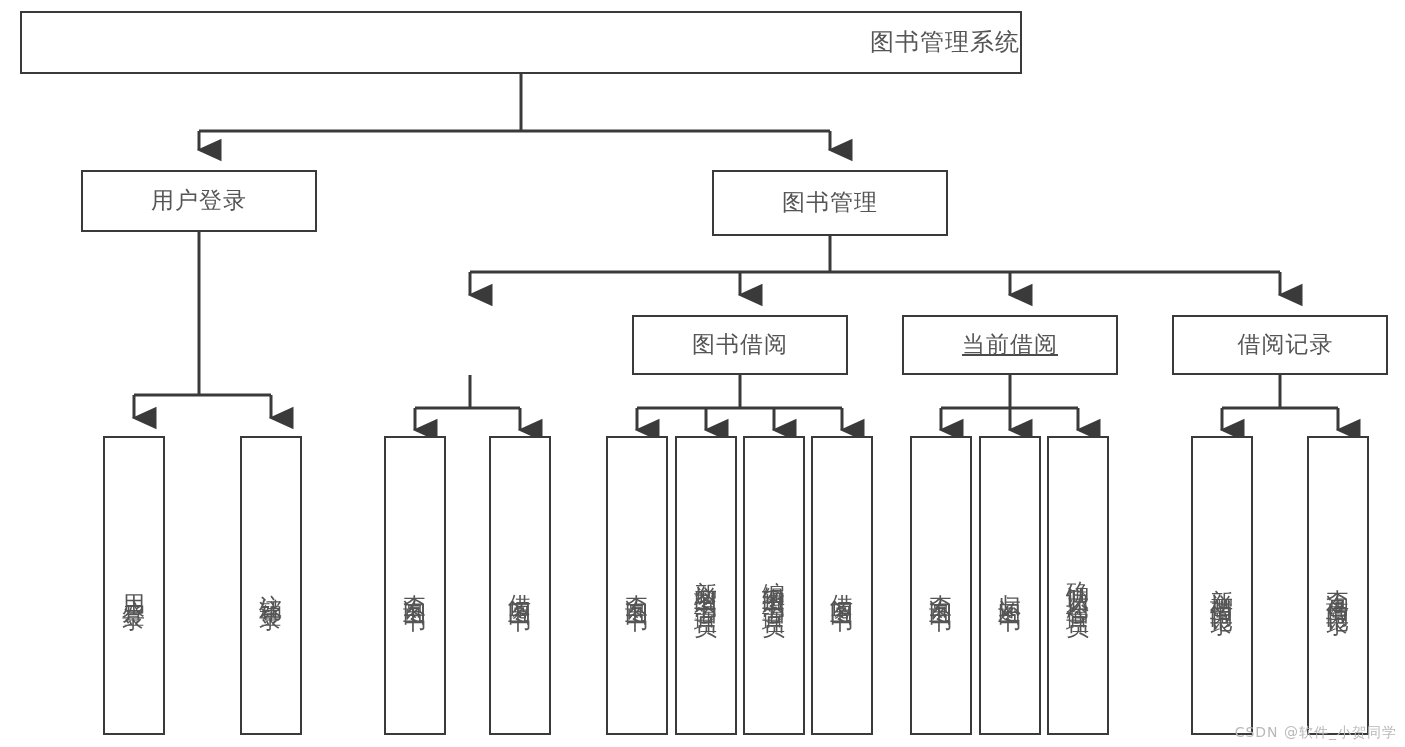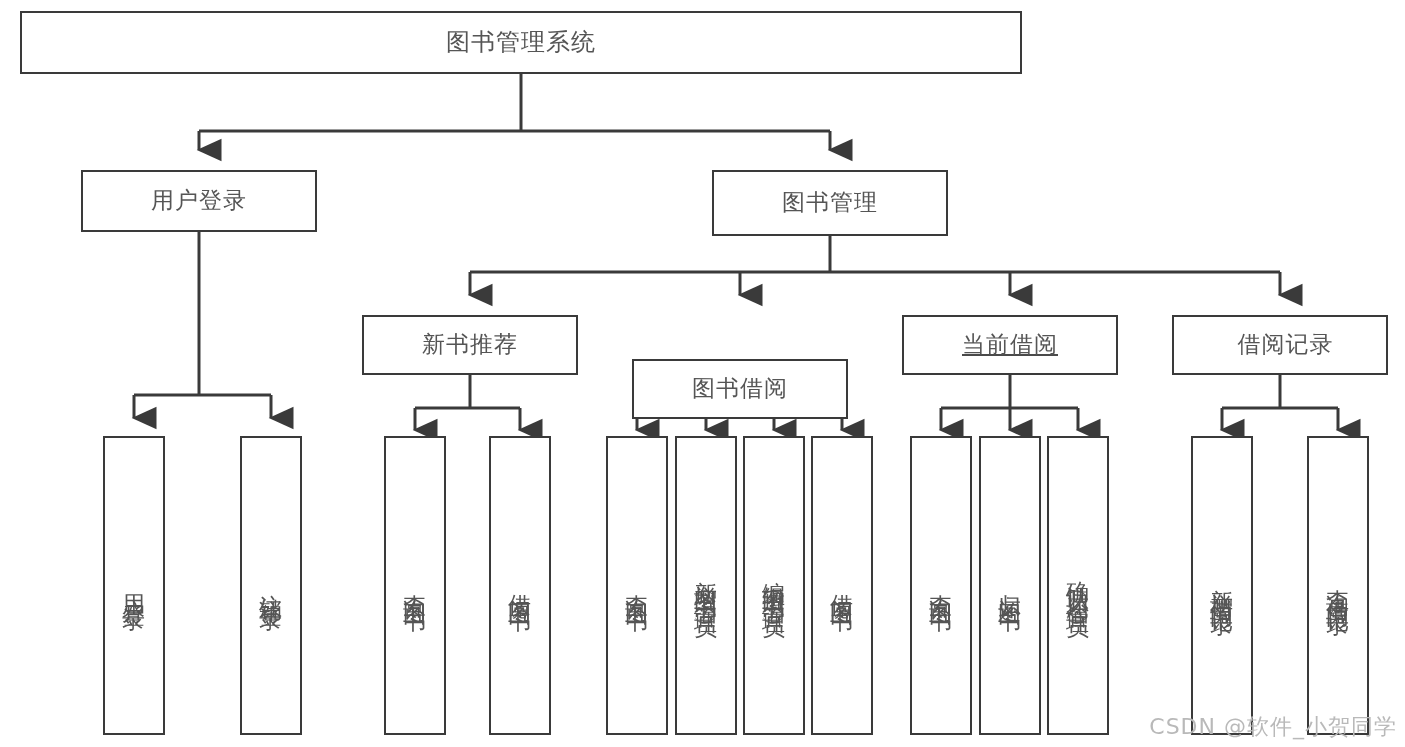--- a/index.html
+++ b/index.html
@@ -61,21 +61,21 @@
     letter-spacing: 5px;
     line-height: 1.05;
     max-height: 272px;
     white-space: pre-wrap;
   }
   .node.root .lbl { font-size: 24px; }
   .watermark {
     position: absolute;
     right: 8px;
     bottom: 5px;
-    font-size: 22px;
+    font-size: 14px;
     color: #b9b9b9;
     letter-spacing: 1px;
     white-space: nowrap;
     font-family: "DejaVu Sans", "Liberation Sans", sans-serif;
   }
 </style>
 </head>
 <body>
 
 <div id="canvas">
@@ -124,35 +124,32 @@
       <path d="M 1078 408 L 1078 430" marker-end="url(#arrow)"></path>
 
       <path d="M 1280 375 L 1280 408"></path>
       <path d="M 1222 408 L 1338 408"></path>
       <path d="M 1222 408 L 1222 430" marker-end="url(#arrow)"></path>
       <path d="M 1338 408 L 1338 430" marker-end="url(#arrow)"></path>
 
     </g>
   </svg>
 
-  <div class="node horiz root" style="left:20px; top:11px; width:1002px; height:63px;">
+  <div class="node horiz root" style="left:20px; top:11px; width:1002px; height:63px;justify-content:flex-end;">
     <span class="lbl">图书管理系统</span>
   </div>
 
   <div class="node horiz" style="left:81px; top:170px; width:236px; height:62px;">
     <span class="lbl">用户登录</span>
   </div>
   <div class="node horiz" style="left:712px; top:170px; width:236px; height:66px;">
     <span class="lbl">图书管理</span>
   </div>
 
-  <div class="node horiz" style="left:362px; top:315px; width:216px; height:60px;">
-    <span class="lbl">新书推荐</span>
-  </div>
-  <div class="node horiz" style="left:632px; top:315px; width:216px; height:60px;margin-top:44px;">
+  <div class="node horiz" style="left:632px; top:315px; width:216px; height:60px;">
     <span class="lbl">图书借阅</span>
   </div>
   <div class="node horiz" style="left:902px; top:315px; width:216px; height:60px;text-decoration:underline;">
     <span class="lbl">当前借阅</span>
   </div>
   <div class="node horiz" style="left:1172px; top:315px; width:216px; height:60px;padding-left:11px;">
     <span class="lbl">借阅记录</span>
   </div>
 
   <div class="node vert" style="left:103px; top:436px; width:62px; height:299px;">

